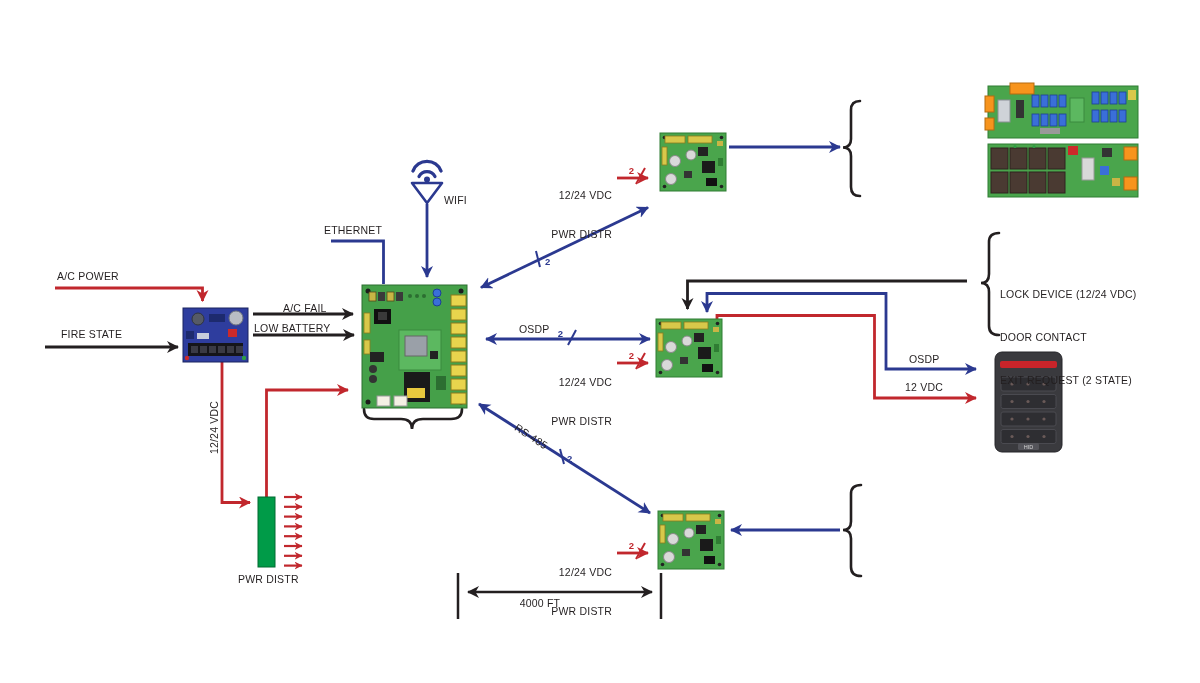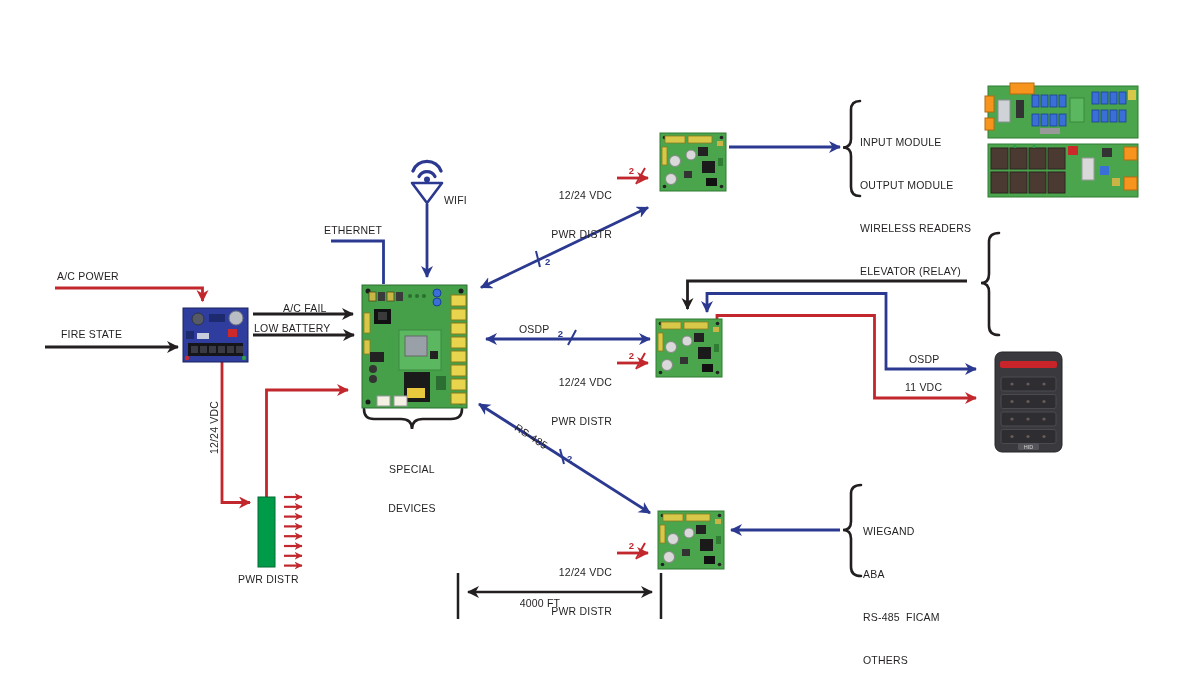--- a/index.html
+++ b/index.html
@@ -284,54 +284,43 @@
 
 <div class="lbl" style="left:57px;top:270px;">A/C POWER</div>
 <div class="lbl" style="left:61px;top:328px;">FIRE STATE</div>
 <div class="lbl" style="left:283px;top:302px;">A/C FAIL</div>
 <div class="lbl" style="left:254px;top:322px;">LOW BATTERY</div>
 <div class="lbl" style="left:324px;top:224px;">ETHERNET</div>
 <div class="lbl" style="left:444px;top:194px;text-align:center;">WIFI</div>
 <div class="lbl rot-ccw calign" style="left:174px;top:421px;width:80px;">12/24 VDC</div>
 <div class="lbl" style="left:238px;top:573px;">PWR DISTR</div>
 
-<div class="lbl calign" style="left:367px;top:437px;width:90px;">
-  <div>SPECIAL</div>
-  <div>DEVICES</div>
-</div>
 
 <div class="lbl" style="left:519px;top:323px;">OSDP</div>
 <div class="lbl rot-rs485 calign" style="left:501px;top:430px;width:60px;">RS-485</div>
 
 <div class="lbl ralign" style="left:530px;top:163px;width:82px;">
   <div>12/24 VDC</div>
   <div>PWR DISTR</div>
 </div>
 <div class="lbl ralign" style="left:530px;top:350px;width:82px;">
   <div>12/24 VDC</div>
   <div>PWR DISTR</div>
 </div>
 <div class="lbl ralign" style="left:530px;top:540px;width:82px;">
   <div>12/24 VDC</div>
   <div>PWR DISTR</div>
 </div>
 
-<div class="lbl list" style="left:860px;top:108px;">
-  <div class="item">INPUT MODULE</div>
-  <div class="item">OUTPUT MODULE</div>
-  <div class="item">WIRELESS READERS</div>
-  <div class="item">ELEVATOR (RELAY)</div>
-</div>
-
+
+<div class="lbl list" style="left:1000px;top:260px;">
+  <div class="item">LOCK DEVICE (12/24 VDC)</div>
+  <div class="item">DOOR CONTACT</div>
+  <div class="item">EXIT REQUEST (2 STATE)</div>
+</div>
 
 <div class="lbl" style="left:909px;top:353px;">OSDP</div>
-<div class="lbl" style="left:905px;top:381px;">11 VDC</div>
-
-<div class="lbl list" style="left:863px;top:497px;">
-  <div class="item">WIEGAND</div>
-  <div class="item">ABA</div>
-  <div class="item">RS-485  FICAM</div>
-  <div class="item">OTHERS</div>
-</div>
+<div class="lbl" style="left:905px;top:381px;">12 VDC</div>
+
 
 <div class="lbl calign" style="left:495px;top:597px;width:90px;">4000 FT</div>
 
 </div>
 
 </body></html>

